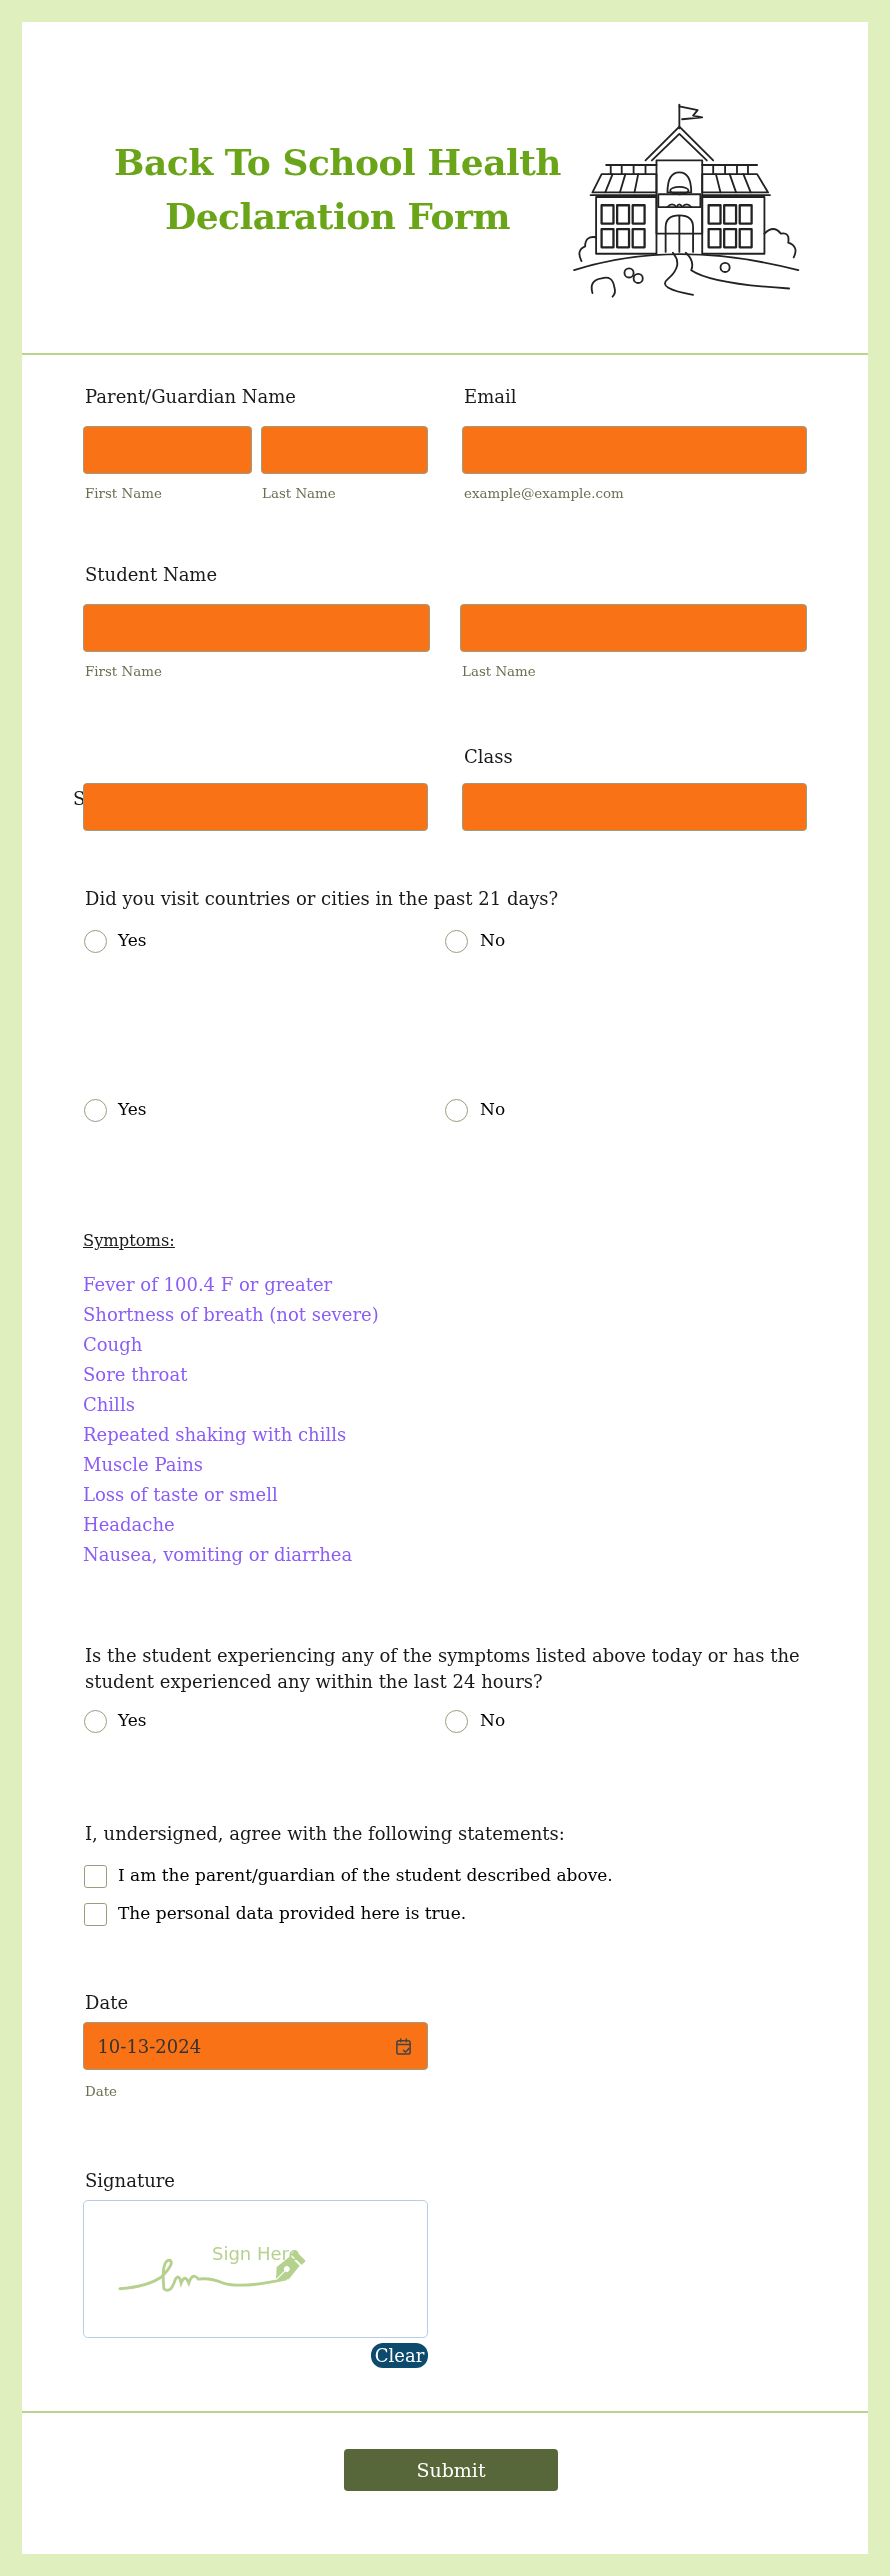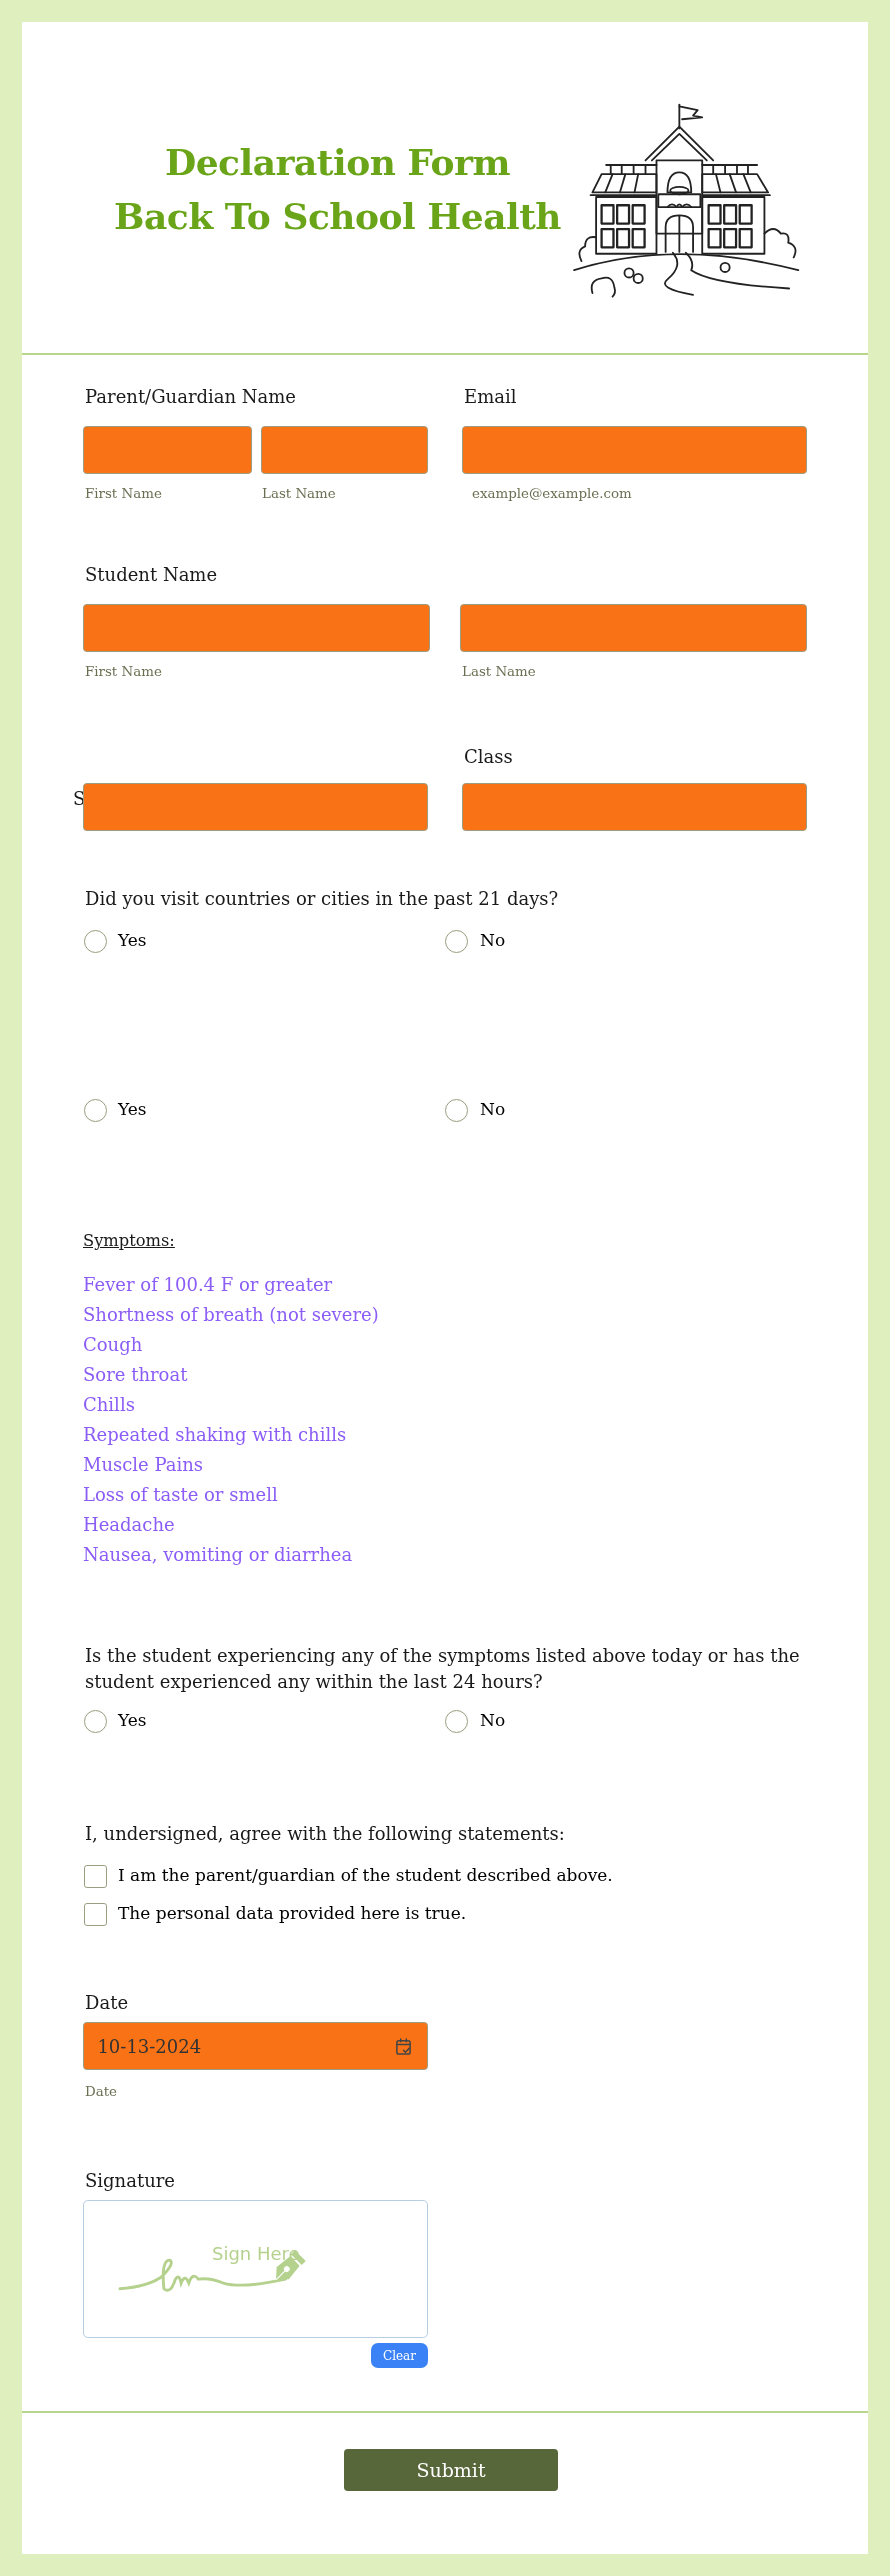--- a/index.html
+++ b/index.html
@@ -46,36 +46,36 @@
       border: 1.4px solid #9a9d80; box-sizing: border-box; background: #fff;
     }
     .opt { font-size: 17px; color: #000000; }
     .symptom { font-size: 18px; color: #8b5cf6; line-height: 30px; }
     .symptoms-head { font-size: 16.3px; text-decoration: underline; color: #1a1a1a; }
     .datefield { font-size: 18px; color: #333; padding-left: 13.4px; display: flex; align-items: center; }
     .sigbox {
       border: 1px solid #b7cde4; border-radius: 4.8px; box-sizing: border-box; background: #fff;
     }
     .clear-btn {
-      background: #3b82f6; color: #fff; border-radius: 7px; font-size: 12px;
+      background: #0c4a6e; color: #fff; border-radius: 12px; font-size: 18px;
       display: flex; align-items: center; justify-content: center;
     }
     .submit-btn {
       background: #58673a; color: #fff; border-radius: 3.8px; font-size: 19px;
       display: flex; align-items: center; justify-content: center;
     }
   </style>
 </head>
 <body>
 
 <div class="card">
 
   <div class="abs title">
+    <div>Back To School Health</div>
     <div>Declaration Form</div>
-    <div>Back To School Health</div>
   </div>
 
   <div class="abs" style="left:543px; top:65px; width:247px; height:220px;">
     <svg width="247" height="220" viewBox="0 0 270 230" fill="none" stroke="#222" stroke-width="2" stroke-linecap="round" stroke-linejoin="round">
 
       <line x1="125" y1="14" x2="125" y2="40"></line>
       <path d="M125 16 L145 20 L140 26 L150 28 L128 30"></path>
 
       <path d="M88 75 L125 38 L162 75"></path>
       <path d="M95 75 L125 46 L155 75"></path>
@@ -132,21 +132,21 @@
   <div class="abs divider" style="top:331px;"></div>
 
   <div class="abs label" style="left:63px; top:364px;">Parent/Guardian Name</div>
   <div class="abs input" style="left:61px; top:404px; width:169px;"></div>
   <div class="abs input" style="left:239px; top:404px; width:167px;"></div>
   <div class="abs sublabel" style="left:63px; top:464px;">First Name</div>
   <div class="abs sublabel" style="left:240px; top:464px;">Last Name</div>
 
   <div class="abs label" style="left:442px; top:364px;">Email</div>
   <div class="abs input" style="left:440px; top:404px; width:345px;"></div>
-  <div class="abs sublabel" style="left:442px; top:464px;margin-left:8px;">example@example.com</div>
+  <div class="abs sublabel" style="left:442px; top:464px;">example@example.com</div>
 
   <div class="abs label" style="left:63px; top:542px;">Student Name</div>
   <div class="abs input" style="left:61px; top:582px; width:347px;"></div>
   <div class="abs input" style="left:438px; top:582px; width:347px;"></div>
   <div class="abs sublabel" style="left:63px; top:642px;">First Name</div>
   <div class="abs sublabel" style="left:440px; top:642px;">Last Name</div>
 
   <div class="abs label" style="left:51px; top:720px;margin-top:46px;">Student ID</div>
   <div class="abs input" style="left:61px; top:761px; width:345px;"></div>
   <div class="abs label" style="left:442px; top:724px;">Class</div>

